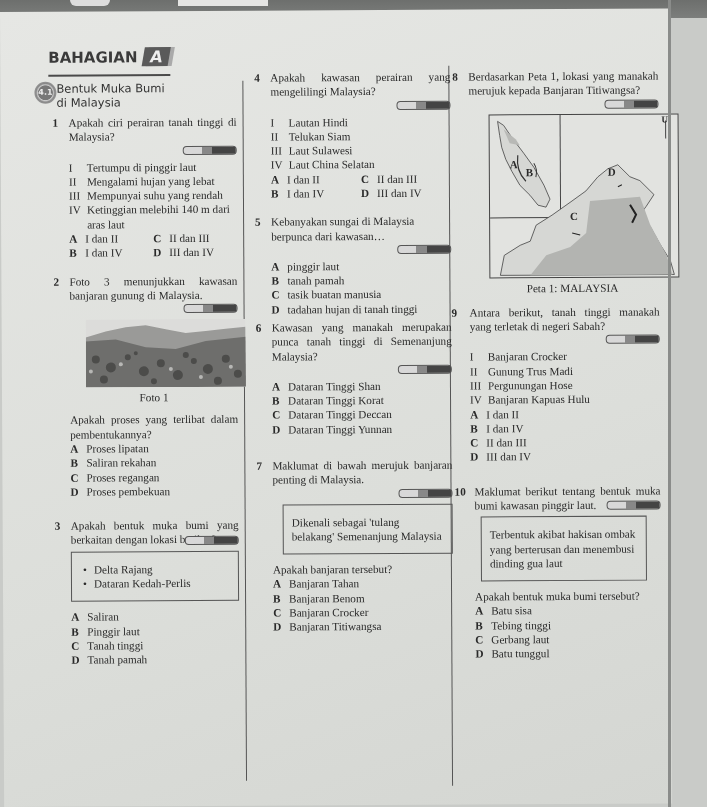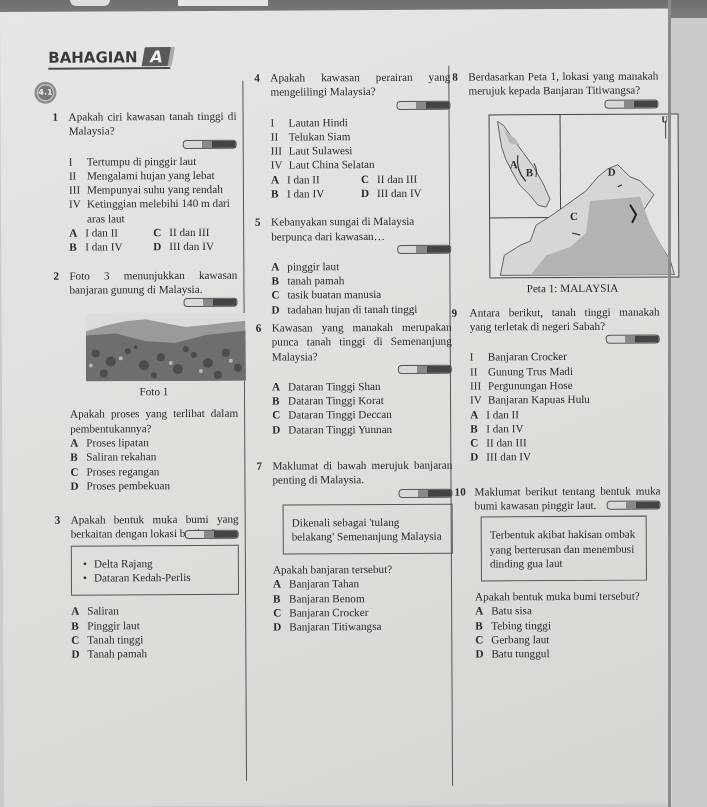--- a/index.html
+++ b/index.html
@@ -22,21 +22,21 @@
     transform: rotate(-0.3deg);
     transform-origin: top left;
   }
   .rightedge {
     position:absolute; left:668px; top:0; width:3px; height:807px; background:#8a8c8a;
   }
   .bahagian {
     position:absolute; left:48px; top:36px;
     font-family: "DejaVu Sans", sans-serif; font-weight: bold; font-size: 15px; color:#3a3a3a;
     display:flex; align-items:center;
-    border-bottom: 2px solid #4a4a4a; padding-bottom:1px;
+    border-bottom: 2px solid #4a4a4a; padding-bottom:8px;
   }
   .bahagian .box {
     margin-left:6px; background:#5a5a5a; color:#eee; padding:0 7px; font-size:16px;
     transform: skewX(-10deg); box-shadow: 4px 0 0 #aaa;
   }
   .col { position:absolute; font-size:11.2px; line-height:14.3px; }
   .col1 { left:52px; top:70px; width:184px; }
   .col2 { left:254px; top:60px; width:196px; }
   .col3 { left:452px; top:60px; width:206px; }
   .vline { position:absolute; width:1px; background:#555; }
@@ -86,25 +86,29 @@
     <span>BAHAGIAN</span>
     <span class="box">A</span>
   </div>
 
   <div class="vline" style="left:242px; top:70px; height:700px;"></div>
   <div class="vline" style="left:448px; top:56px; height:720px;"></div>
 
   <div class="col col1">
     <div class="sec-head">
       <span class="sec-icon">4.1</span>
+      <div>
+        <div>Bentuk Muka Bumi</div>
+        <div>di Malaysia</div>
+      </div>
     </div>
 
     <div class="q">
       <span class="qnum">1</span>
-      <p class="just">Apakah ciri kawasan tanah tinggi di Malaysia?</p>
+      <p class="just">Apakah ciri perairan tanah tinggi di Malaysia?</p>
       <div class="badge-row"><span class="badge"></span></div>
       <div class="roman">
           <span class="rn">I</span>
           <span>Tertumpu di pinggir laut</span>
         </div>
       <div class="roman">
           <span class="rn">II</span>
           <span>Mengalami hujan yang lebat</span>
         </div>
       <div class="roman">

